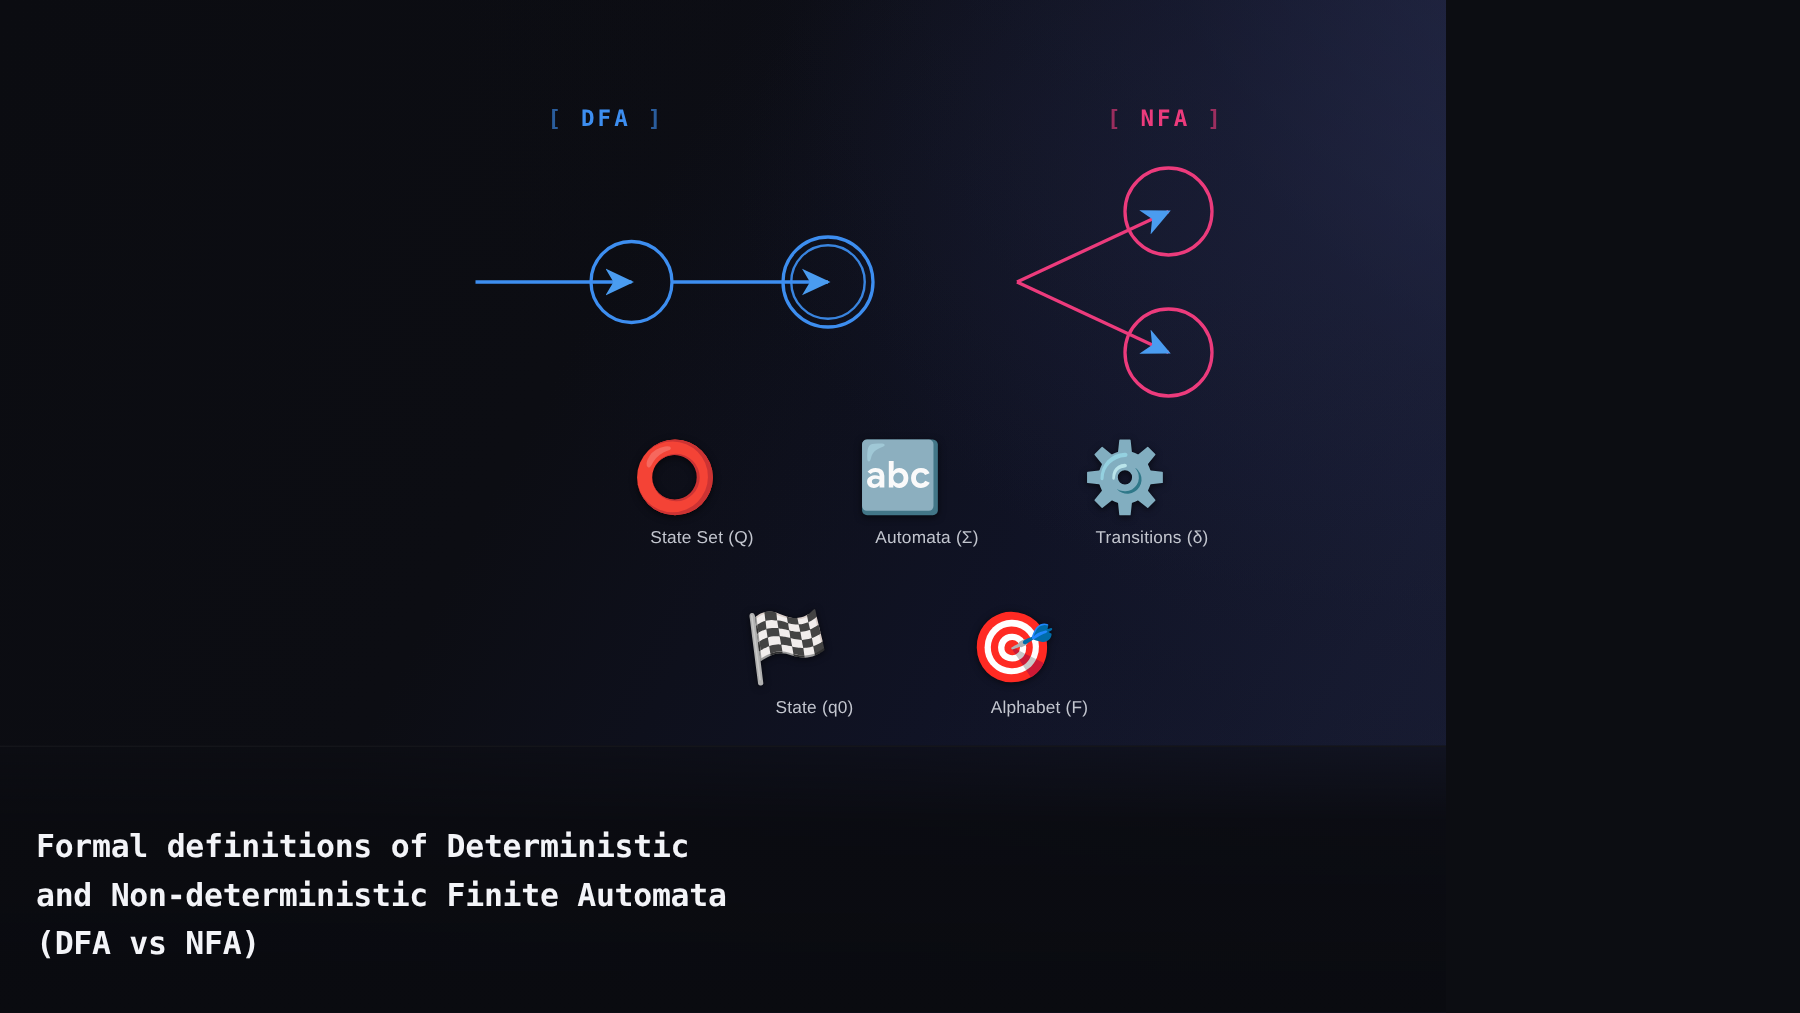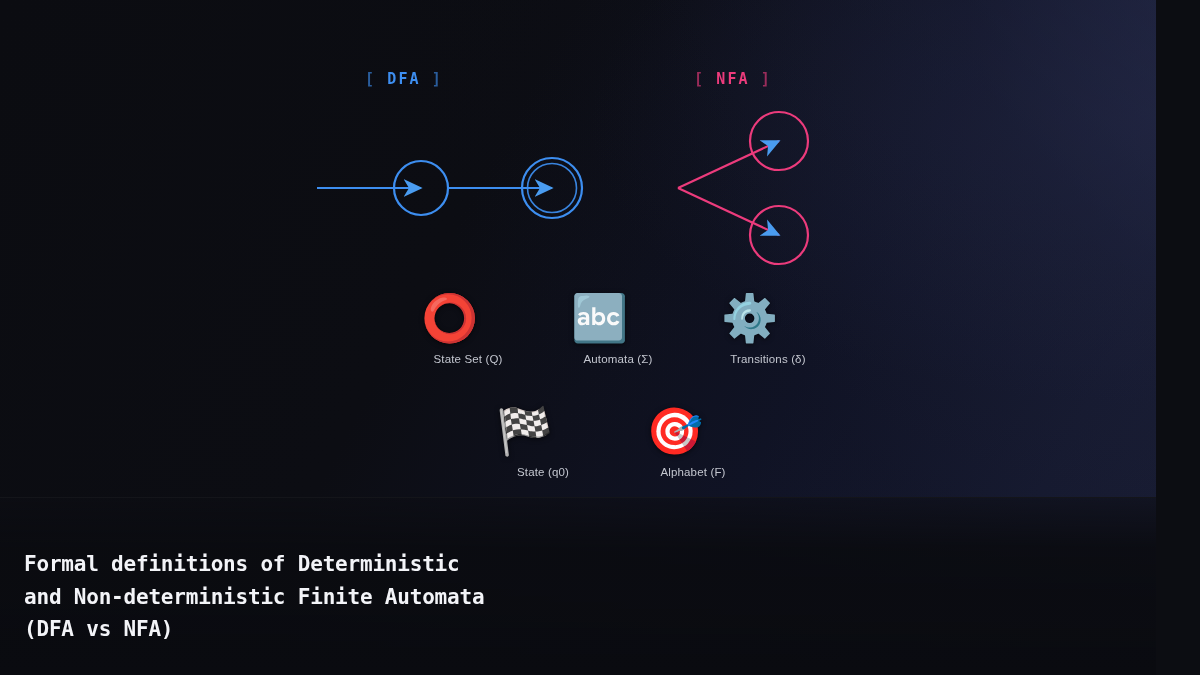--- a/index.html
+++ b/index.html
@@ -4,36 +4,36 @@
 <title>Vectree — Finite Automata</title>
 <style>
   html,body{margin:0;padding:0;}
   body{
     width:1200px;height:675px;overflow:hidden;
     background:#0c0d12;
     font-family:"Liberation Sans", sans-serif;
     -webkit-font-smoothing:antialiased;
   }
   #stage{
-    position:relative;width:1156px;height:675px;overflow:hidden;
+    position:relative;width:964px;height:675px;overflow:hidden;
     background:
       radial-gradient(circle at 118% -8%, rgba(48,54,92,0.55) 0%, rgba(30,34,60,0.30) 26%, rgba(16,18,34,0.10) 46%, rgba(0,0,0,0) 62%),
       radial-gradient(ellipse 70% 60% at 100% 18%, rgba(36,41,72,0.45) 0%, rgba(0,0,0,0) 70%),
       linear-gradient(118deg, #0b0c11 0%, #0c0d13 38%, #101325 66%, #161a30 86%, #191d34 100%);
   }
 
   
   .panel-title{
     position:absolute;
     font-family:"DejaVu Sans Mono","Liberation Mono",monospace;
     font-size:15px;font-weight:700;letter-spacing:2.1px;
     white-space:nowrap;
   }
   #dfa-title{left:365px;top:70px;color:#3d8ef0;}
-  #nfa-title{left:694px;top:70px;color:#ec3b7c;}
+  #nfa-title{left:738px;top:70px;color:#ec3b7c;}
   .brk{opacity:.62;}
 
   svg.automaton{position:absolute;left:0;top:0;width:1200px;height:300px;overflow:visible;}
 
   
   .icon-row{position:absolute;display:flex;justify-content:center;align-items:flex-start;}
   #icon-row-1{left:0;top:292px;width:1200px;gap:0;}
   #icon-row-2{left:0;top:405px;width:1200px;gap:0;}
   .concept{
     width:150px;display:flex;flex-direction:column;align-items:center;gap:9px;

